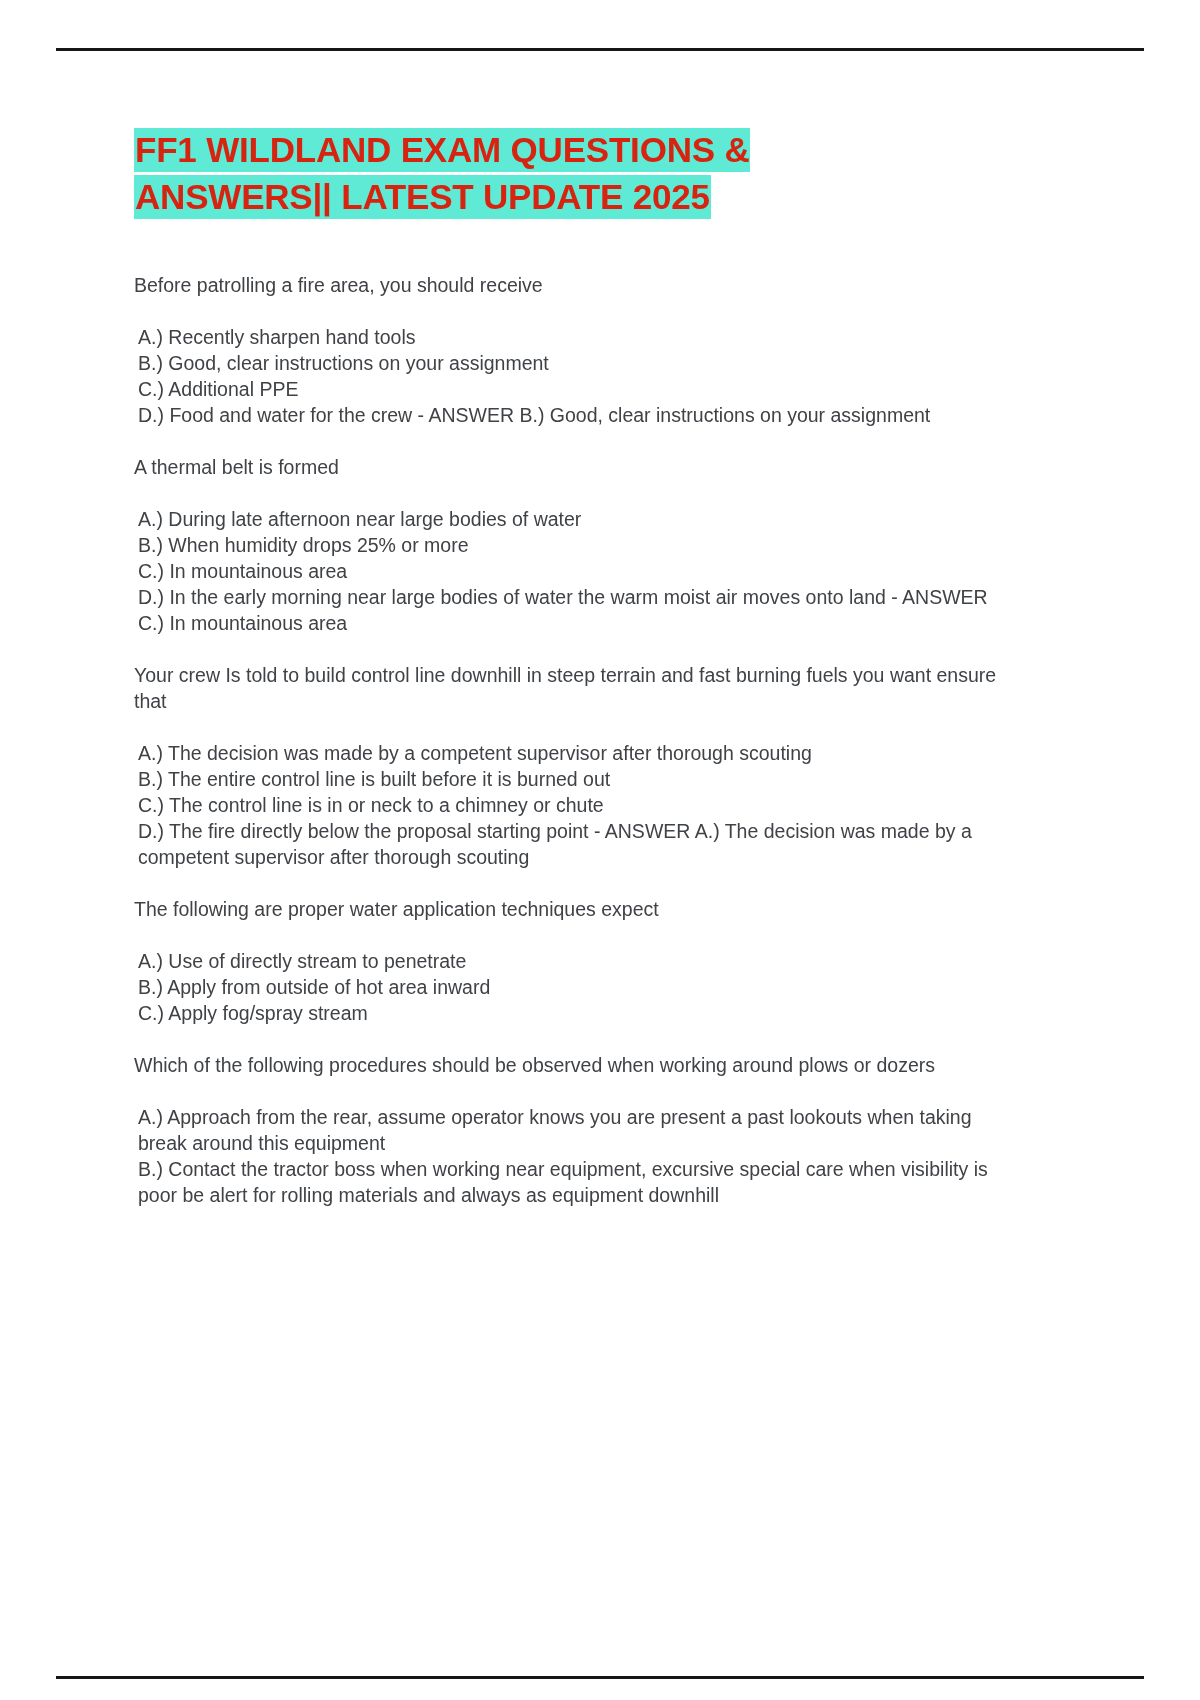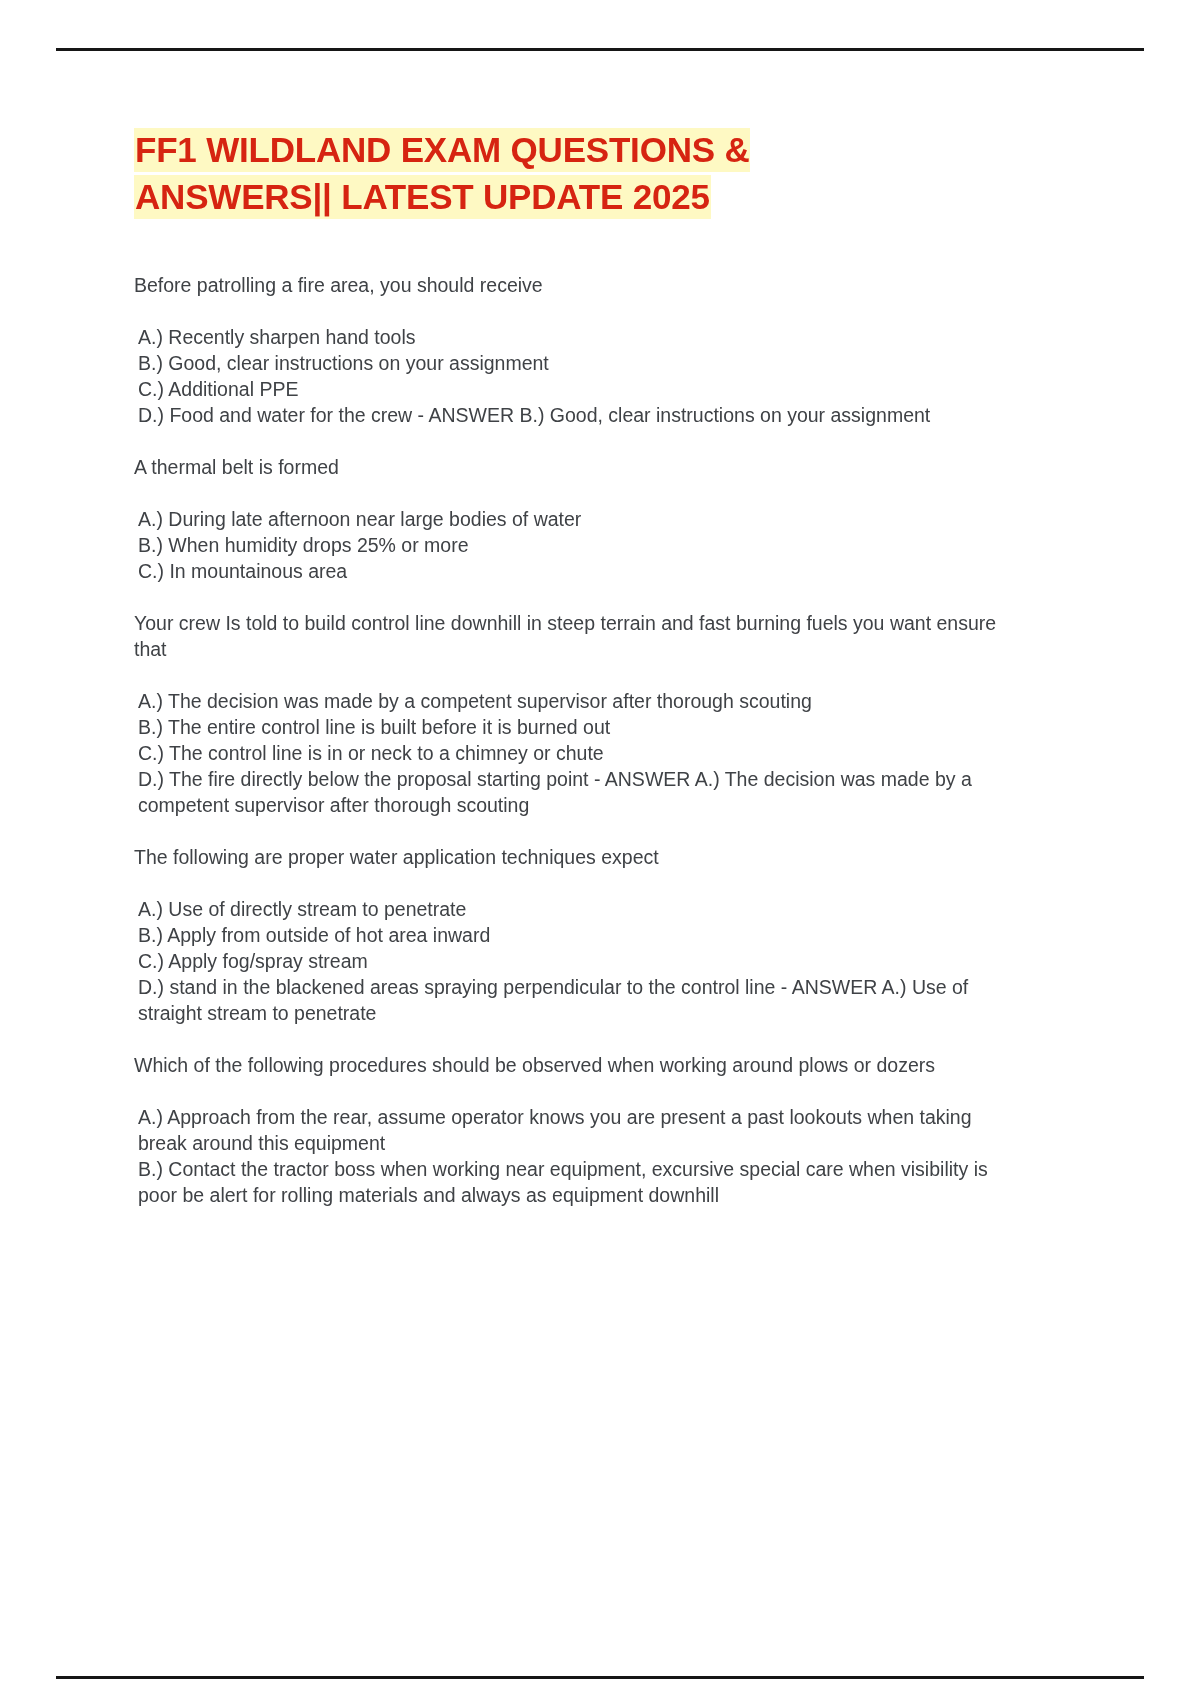--- a/index.html
+++ b/index.html
@@ -45,21 +45,21 @@
     margin: 0;
     padding: 0;
     font-size: 35px;
     font-weight: bold;
     line-height: 47px;
     letter-spacing: -0.2px;
     color: #d62411;
   }
 
   .doc-title .hl {
-    background-color: #fef9c3;
+    background-color: #5eead4;
     box-decoration-break: clone;
     -webkit-box-decoration-break: clone;
     padding: 2px 1px 3px 1px;
   }
 
   
   .qa-block {
     margin-top: 26px;
     color: #3f4246;
     font-size: 19.5px;
@@ -120,40 +120,40 @@
         <li>D.) Food and water for the crew - ANSWER B.) Good, clear instructions on your assignment</li>
       </ul>
     </div>
 
     <div class="qa-block">
       <p class="question">A thermal belt is formed</p>
       <ul class="options">
         <li>A.) During late afternoon near large bodies of water</li>
         <li>B.) When humidity drops 25% or more</li>
         <li>C.) In mountainous area</li>
+        <li>D.) In the early morning near large bodies of water the warm moist air moves onto land - ANSWER C.) In mountainous area</li>
       </ul>
     </div>
 
     <div class="qa-block">
       <p class="question">Your crew Is told to build control line downhill in steep terrain and fast burning fuels you want ensure that</p>
       <ul class="options">
         <li>A.) The decision was made by a competent supervisor after thorough scouting</li>
         <li>B.) The entire control line is built before it is burned out</li>
         <li>C.) The control line is in or neck to a chimney or chute</li>
         <li>D.) The fire directly below the proposal starting point - ANSWER A.) The decision was made by a competent supervisor after thorough scouting</li>
       </ul>
     </div>
 
     <div class="qa-block">
       <p class="question">The following are proper water application techniques expect</p>
       <ul class="options">
         <li>A.) Use of directly stream to penetrate</li>
         <li>B.) Apply from outside of hot area inward</li>
         <li>C.) Apply fog/spray stream</li>
-        <li>D.) stand in the blackened areas spraying perpendicular to the control line - ANSWER A.) Use of straight stream to penetrate</li>
       </ul>
     </div>
 
     <div class="qa-block">
       <p class="question">Which of the following procedures should be observed when working around plows or dozers</p>
       <ul class="options">
         <li>A.) Approach from the rear, assume operator knows you are present a past lookouts when taking break around this equipment</li>
         <li>B.) Contact the tractor boss when working near equipment, excursive special care when visibility is poor be alert for rolling materials and always as equipment downhill</li>
       </ul>
     </div>

